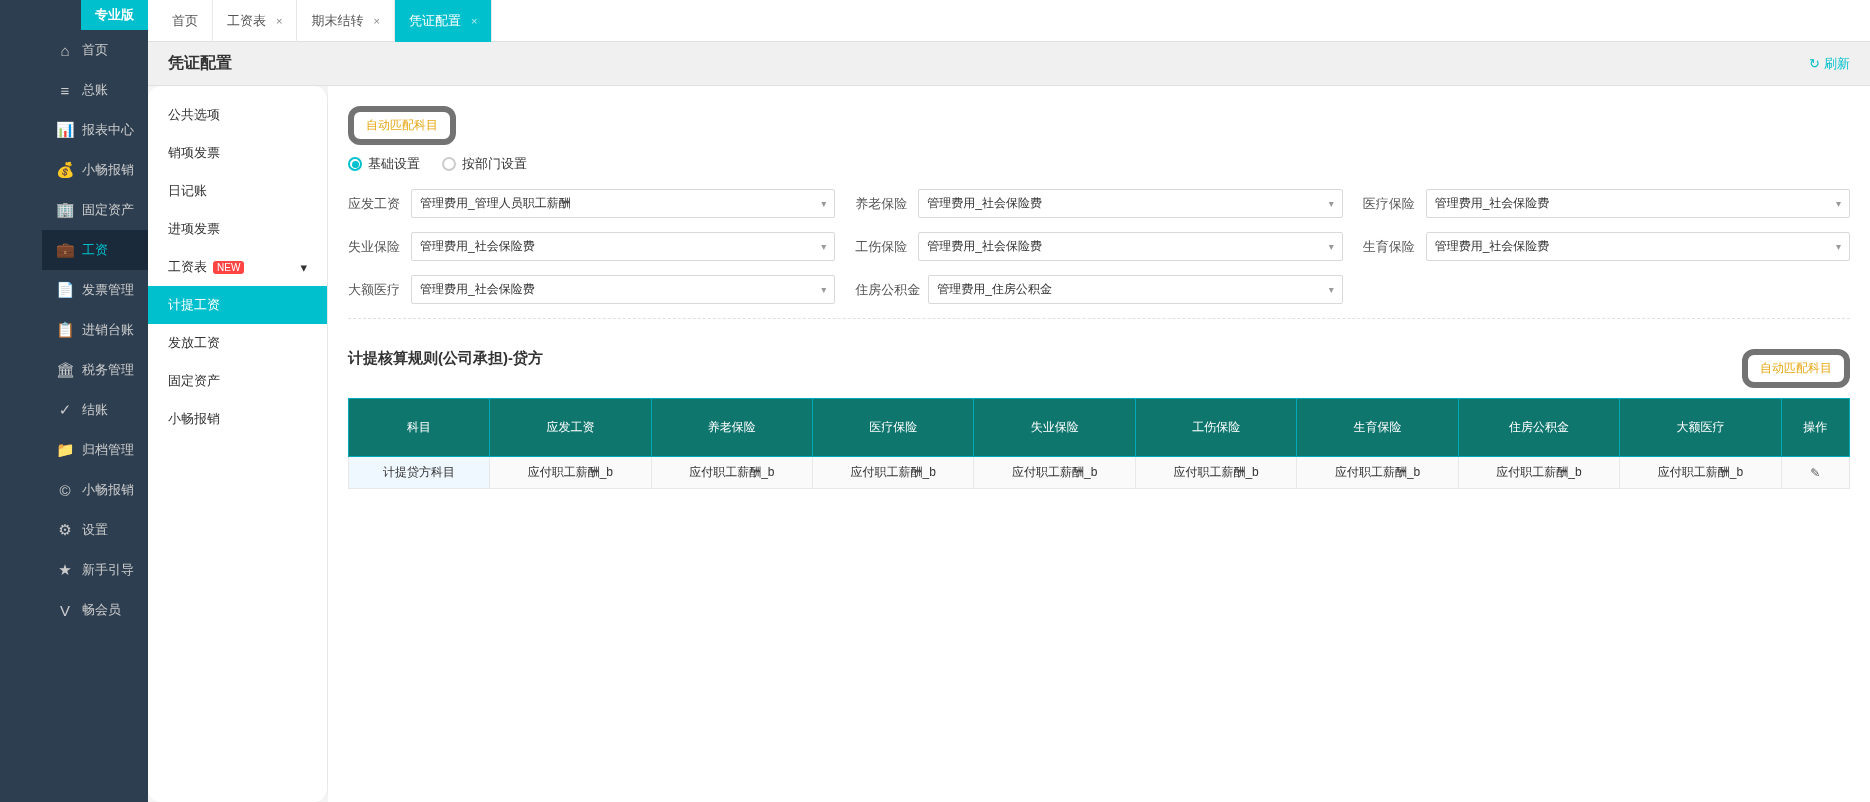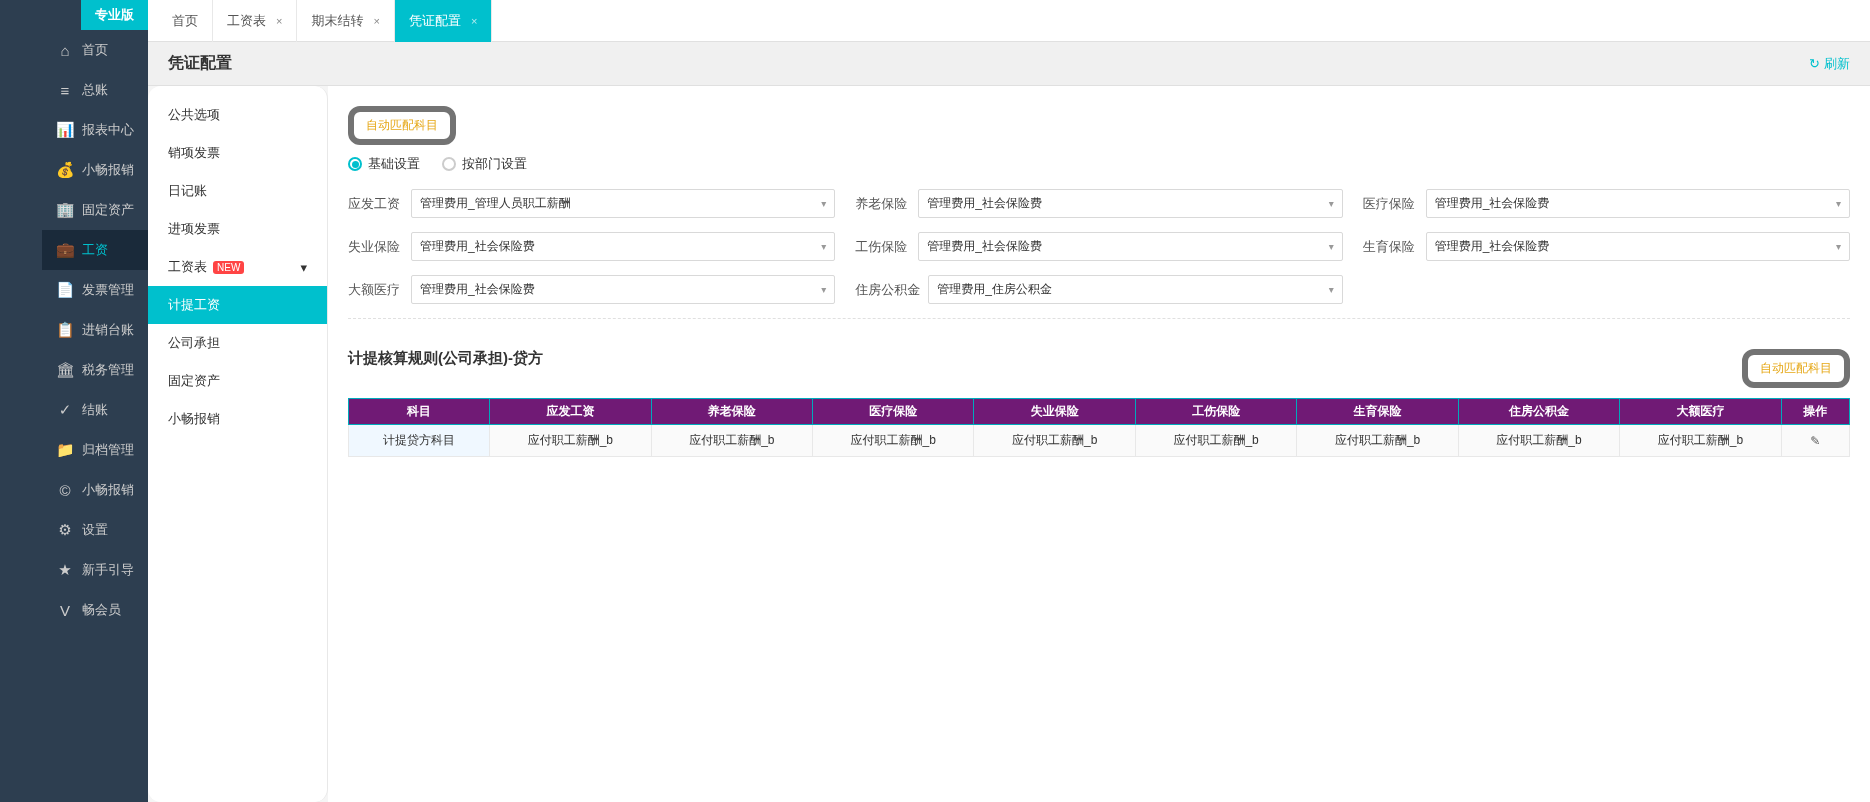--- a/index.html
+++ b/index.html
@@ -59,21 +59,21 @@
     
     .form-grid { display: grid; grid-template-columns: repeat(3, 1fr); gap: 14px 20px; margin-bottom: 14px; }
     .form-item { display: flex; align-items: center; gap: 8px; }
     .form-label { color: #555; font-size: 13px; white-space: nowrap; min-width: 55px; }
     .form-select { flex: 1; border: 1px solid #d9d9d9; border-radius: 2px; padding: 5px 8px; font-size: 12px; color: #333; background: white; display: flex; align-items: center; justify-content: space-between; cursor: pointer; min-width: 170px; }
     .chevron { color: #999; font-size: 10px; }
     .divider { border: none; border-top: 1px dashed #e0e0e0; margin: 14px 0; }
 
     
     .data-table { width: 100%; border-collapse: collapse; font-size: 12px; }
-    .data-table th { background: #701a75; color: white; padding: 4px 10px; text-align: center; font-weight: bold; border: 1px solid #00aabb; }
+    .data-table th { background: #0f766e; color: white; padding: 20px 10px; text-align: center; font-weight: normal; border: 1px solid #00aabb; }
     .data-table td { padding: 7px 10px; text-align: center; border: 1px solid #e8e8e8; color: #333; background: #fafafa; }
     .data-table td:first-child { background: #f0f8ff; }
 
     
     ::-webkit-scrollbar { width: 6px; height: 6px; }
     ::-webkit-scrollbar-thumb { background: #ccc; border-radius: 3px; }
   </style>
 </head>
 <body>
 
@@ -177,21 +177,21 @@
       <div class="left-nav-item">公共选项</div>
       <div class="left-nav-item">销项发票</div>
       <div class="left-nav-item">日记账</div>
       <div class="left-nav-item">进项发票</div>
       <div class="left-nav-item" style="justify-content:flex-start; gap:6px;">
         <span>工资表</span>
         <span class="new-badge">NEW</span>
         <span style="margin-left:auto;">▾</span>
       </div>
       <div class="left-nav-item active">计提工资</div>
-      <div class="left-nav-item">公司承担</div>
+      <div class="left-nav-item">发放工资</div>
       <div class="left-nav-item">固定资产</div>
       <div class="left-nav-item">小畅报销</div>
     </div>
 
     <div class="main-content">
 
       <div class="section">
         <div class="section-header">
           <button class="auto-match-btn">自动匹配科目</button>
         </div>

